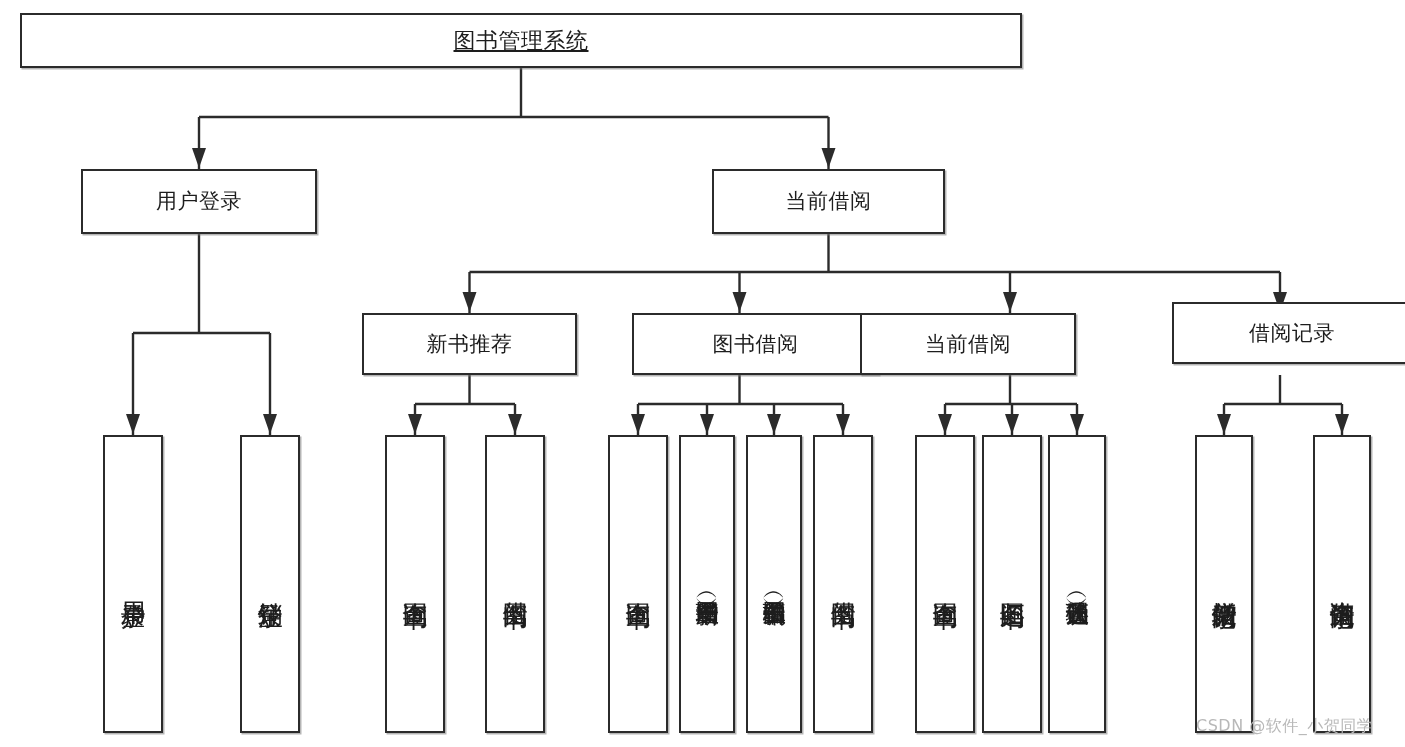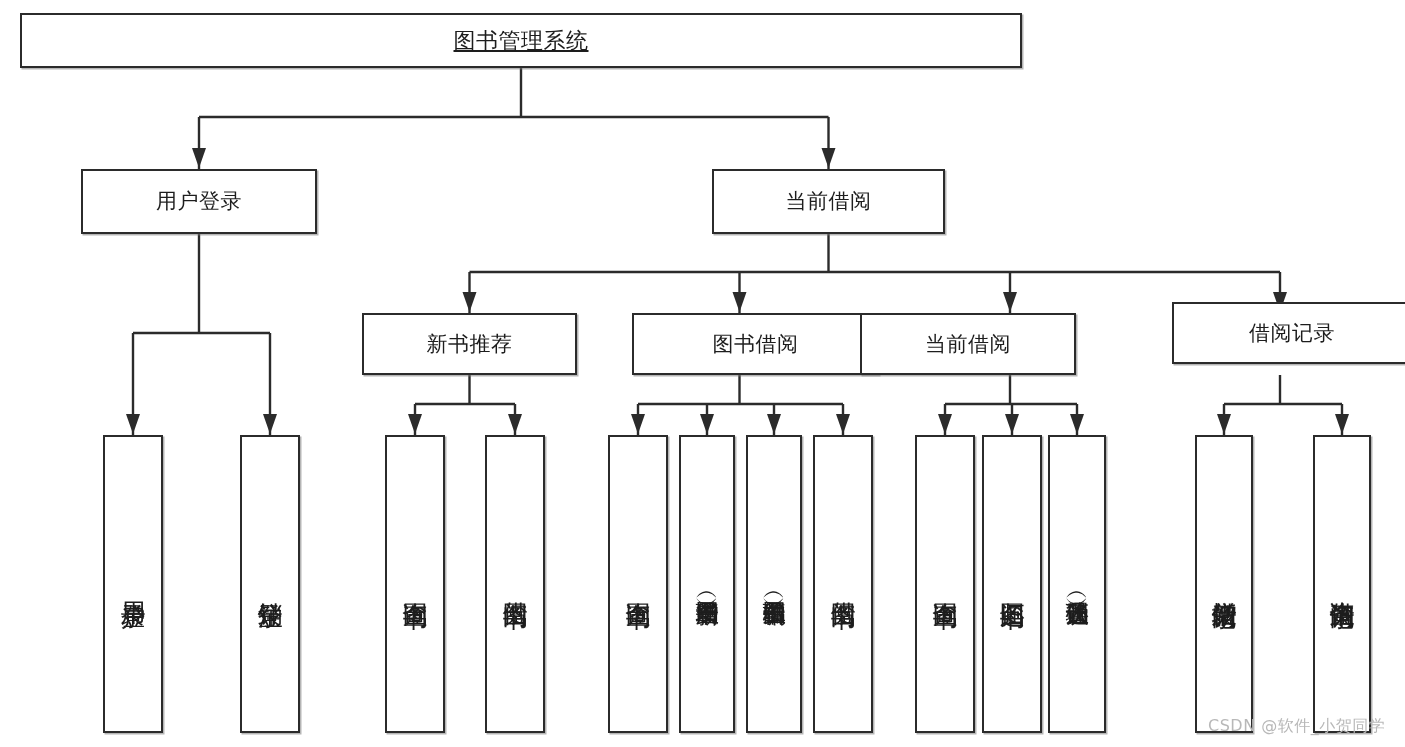--- a/index.html
+++ b/index.html
@@ -69,21 +69,20 @@
   .node.vert.tight .label {
     font-size: 23px;
     letter-spacing: 0px;
   }
   .watermark {
     position: absolute;
     font-size: 16px;
     color: #b8b8b8;
     white-space: nowrap;
     letter-spacing: 0.5px;
-    padding-left: 12px;
   }
 </style>
 </head>
 <body>
 
 <div id="canvas">
   <svg id="edges" viewBox="0 0 1405 747" xmlns="http://www.w3.org/2000/svg">
       <line x1="521" y1="68" x2="521" y2="117" stroke="#2b2b2b" stroke-width="2.4"></line>
       <line x1="199" y1="117" x2="828.5" y2="117" stroke="#2b2b2b" stroke-width="2.4"></line>
       <line x1="199" y1="117" x2="199" y2="169" stroke="#2b2b2b" stroke-width="2.4"></line>

